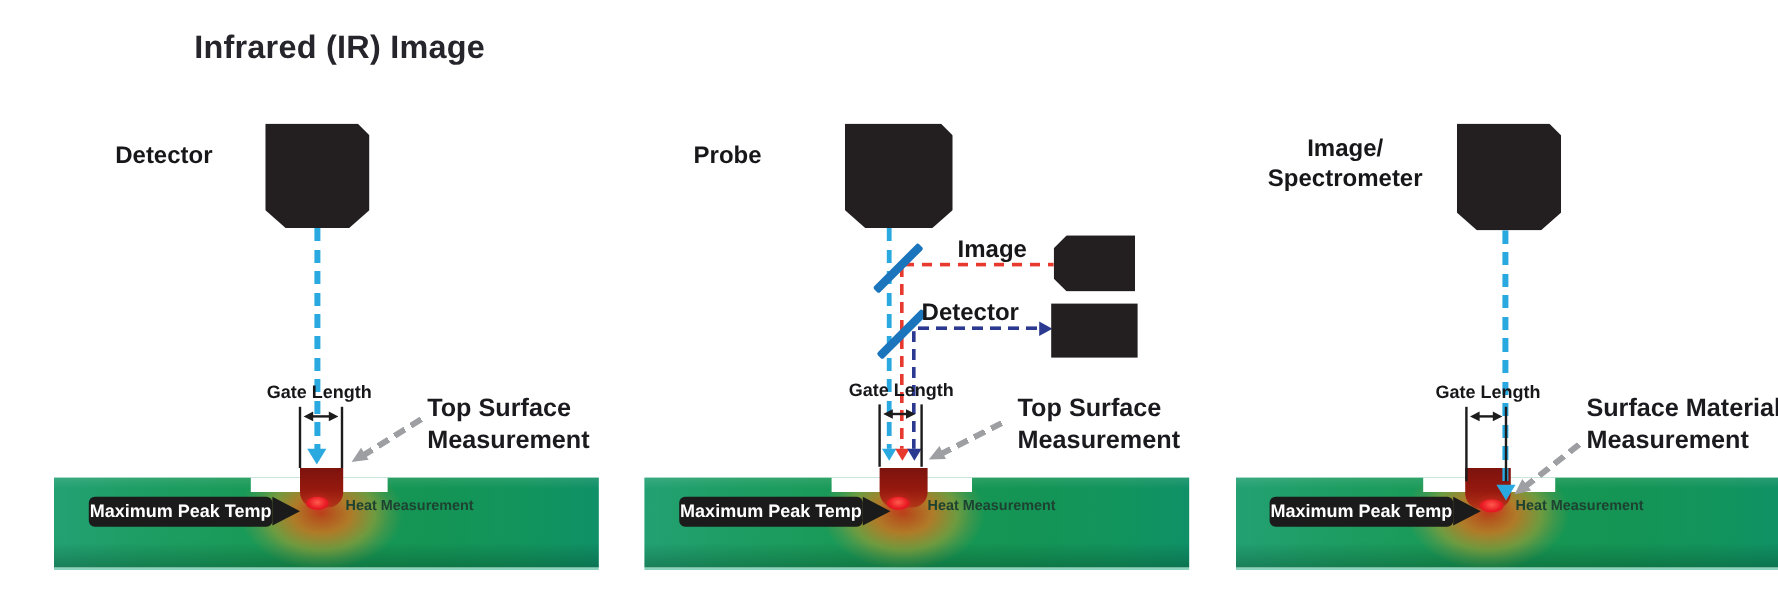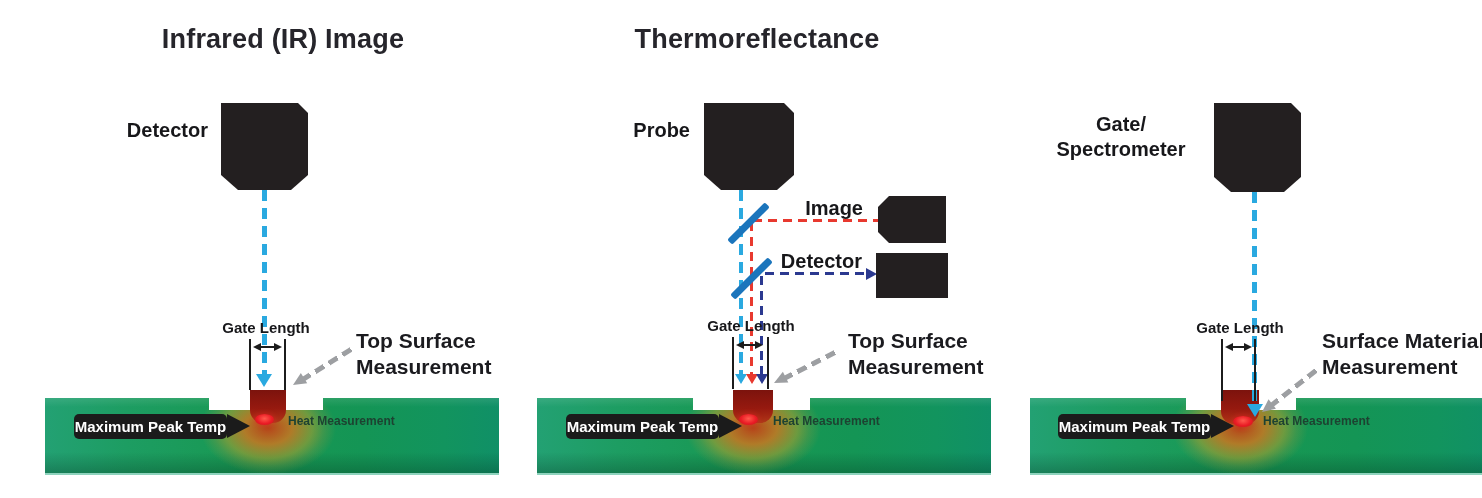--- a/index.html
+++ b/index.html
@@ -10,21 +10,21 @@
   .title{position:absolute;top:24px;left:0;width:494px;text-align:center;
          font-size:27px;font-weight:bold;color:#26252b;letter-spacing:.2px;}
 
   .probe{position:absolute;background:#231f20;
          clip-path:polygon(0 0,calc(100% - 10px) 0,100% 10px,100% calc(100% - 15px),
                    calc(100% - 17px) 100%,17px 100%,0 calc(100% - 15px));}
   .blackbox{position:absolute;background:#231f20;}
   .chamfer-left{clip-path:polygon(11px 0,100% 0,100% 100%,11px 100%,0 calc(100% - 11px),0 11px);}
 
   .devlbl{position:absolute;font-size:20px;font-weight:bold;color:#17171a;}
-  .devlbl.r{text-align:right;}
+  .devlbl.r{}
   .devlbl.c{text-align:center;line-height:25px;}
 
   .dashv{position:absolute;}
   .dashv.cyan{background:repeating-linear-gradient(to bottom,#2aa9e0 0 11px,transparent 11px 18px);}
   .dashv.red {background:repeating-linear-gradient(to bottom,#e8392f 0 9px,transparent 9px 15px);}
   .dashv.navy{background:repeating-linear-gradient(to bottom,#2b3990 0 9px,transparent 9px 15px);}
   .dashh{position:absolute;}
   .dashh.red {background:repeating-linear-gradient(to right,#e8392f 0 9px,transparent 9px 15px);}
   .dashh.navy{background:repeating-linear-gradient(to right,#2b3990 0 9px,transparent 9px 15px);}
   .dashh.gray{background:repeating-linear-gradient(to right,#9d9fa2 0 10px,transparent 10px 16px);}
@@ -107,21 +107,20 @@
     <div class="measlbl" style="left:340px;top:328px">
       <div>Top Surface</div>
       <div>Measurement</div>
     </div>
 
     <div class="devlbl r" style="left:80px;top:119px;width:112px">Detector</div>
     <div class="probe" style="left:205px;top:103px;width:87px;height:87px"></div>
   </div>
 
   <div class="panel" style="left:494px">
-    <div class="title">Thermoreflectance</div>
 
     <div class="substrate" style="left:27px;width:454px">
       <div class="glow" style="left:131px"></div>
       <div class="banner" style="left:29px;top:16px;width:153px">Maximum Peak Temp</div>
       <div class="heatlbl" style="left:236px">Heat Measurement</div>
     </div>
     <div class="recess" style="left:183px;width:117px"></div>
     <div class="gate" style="left:223px;top:390px;width:40px;height:33px"></div>
     <div class="hotspot" style="left:229px;top:414px;width:19px;height:11px"></div>
 
@@ -191,19 +190,19 @@
     <div class="meas-arrow" style="left:258px;top:406px;width:73px;transform:rotate(-38deg)">
       <span class="head"></span>
         <span class="shaft dashh gray"></span>
     </div>
     <div class="measlbl" style="left:318px;top:328px">
       <div>Surface Material</div>
       <div>Measurement</div>
     </div>
 
     <div class="devlbl c" style="left:38px;top:112px;width:158px">
-      <div>Gate/</div>
+      <div>Image/</div>
       <div>Spectrometer</div>
     </div>
     <div class="probe" style="left:210px;top:103px;width:87px;height:89px"></div>
   </div>
 
 </div>
 
 </body></html>

